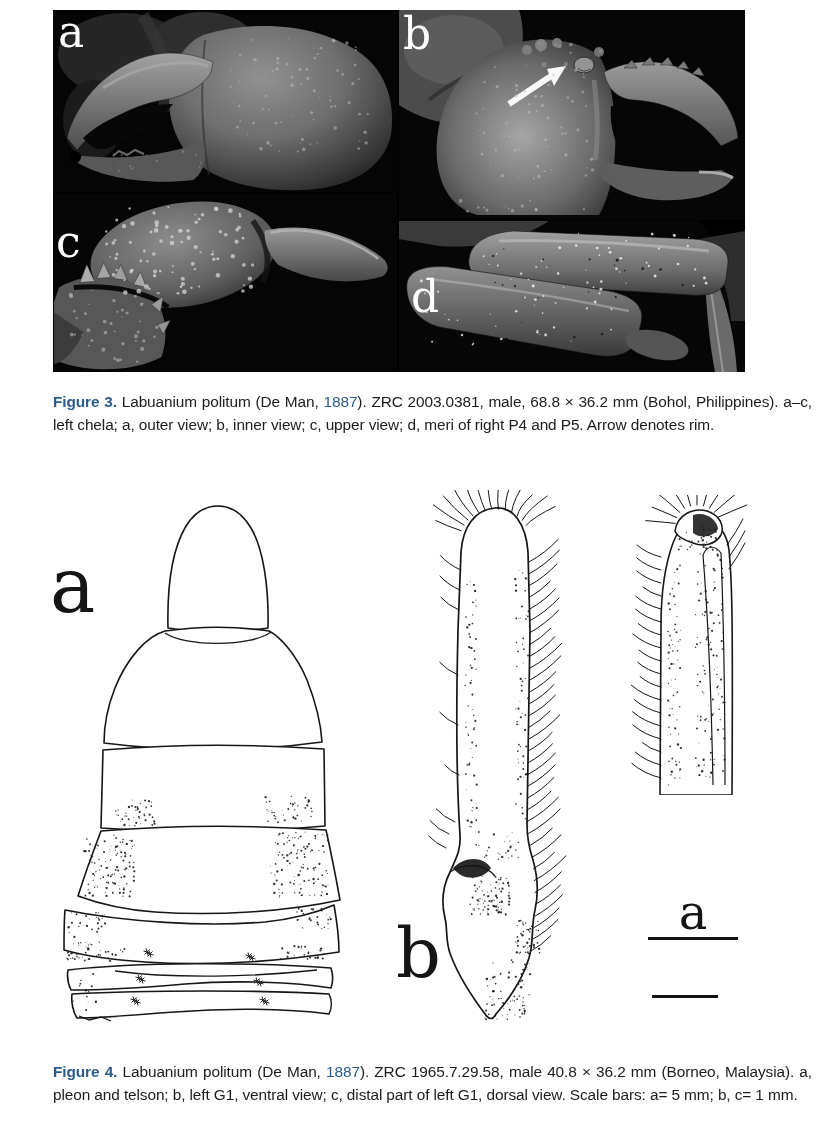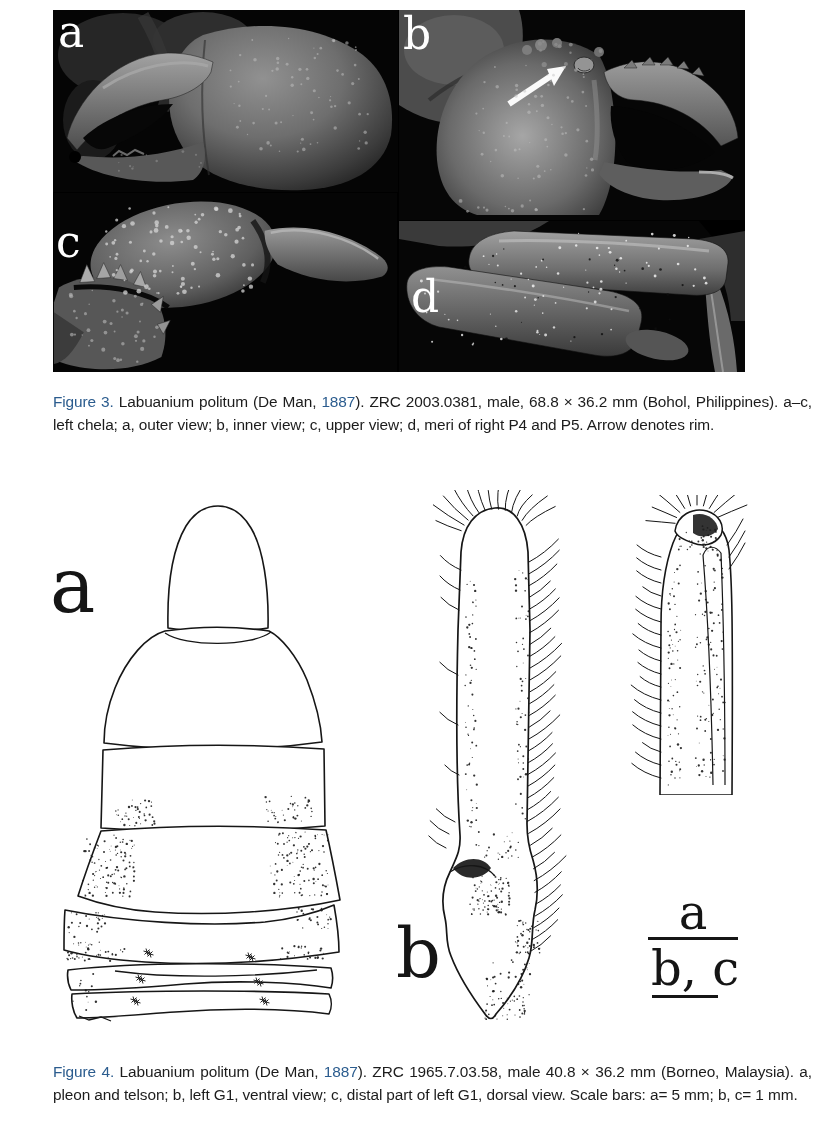--- a/index.html
+++ b/index.html
@@ -5,21 +5,21 @@
   html,body{margin:0;padding:0;background:#e8e8e8;}
   .page{position:relative;width:829px;height:1129px;background:#ffffff;overflow:hidden;
         font-family:"Liberation Sans",sans-serif;}
   .montage{position:absolute;left:53px;top:10px;width:692px;height:362px;background:#000;}
   .panel{position:absolute;}
   .photo-label{position:absolute;color:#fff;font-family:"DejaVu Serif",serif;
                font-size:44px;line-height:1;z-index:5;}
   .caption{position:absolute;left:53px;width:759px;
            font-size:15.4px;line-height:22.4px;color:#1c1c1c;
            text-align:justify;letter-spacing:-0.1px;}
-  .cap-label{font-weight:normal;}
+  .cap-label{font-weight:bold;}
   .blue{color:#2b5c8e;}
   .it{}
   .draw-label{position:absolute;font-family:"DejaVu Serif",serif;color:#151515;line-height:1;}
   .scalebar-line{position:absolute;background:#151515;height:3px;}
   .scale-label{position:absolute;font-family:"DejaVu Serif",serif;color:#151515;line-height:1;}
   svg{display:block;}
 </style>
 </head>
 <body>
 
@@ -1704,18 +1704,17 @@
       <path d="M94.3,13.4 q5.6,-9.3 12.5,-19.4" fill="none" stroke="#151515" stroke-width="1" stroke-linecap="round"></path>
       <path d="M99.1,17.4 q11.0,-9.9 24.5,-20.8" fill="none" stroke="#151515" stroke-width="1" stroke-linecap="round"></path>
       <path d="M102.4,22.5 q13.3,-6.0 29.5,-12.5" fill="none" stroke="#151515" stroke-width="1" stroke-linecap="round"></path>
       <path d="M112,50 q10,-14 16,-26" fill="none" stroke="#151515" stroke-width="1" stroke-linecap="round"></path>
       <path d="M114,62 q10,-14 16,-26" fill="none" stroke="#151515" stroke-width="1" stroke-linecap="round"></path>
       <path d="M114,74 q10,-14 16,-26" fill="none" stroke="#151515" stroke-width="1" stroke-linecap="round"></path>
     </svg>
 
   <div class="scale-label" style="left:648px;top:888px;width:90px;text-align:center;font-size:48px;">a</div>
   <div class="scalebar-line" style="left:648px;top:937px;width:90px;"></div>
-  <div class="scale-label" style="left:651px;top:944px;font-size:48px;">b, c</div>
   <div class="scalebar-line" style="left:652px;top:995px;width:66px;"></div>
 
-  <p class="caption" style="top:1046px;"><span class="cap-label blue">Figure 4.</span> <span class="it">Labuanium politum</span> <span class="it">(De Man,</span> <span class="blue">1887</span><span>). ZRC 1965.7.03.58, male 40.8 × 36.2 mm (Borneo, Malaysia). a, pleon and telson; b, left G1, ventral view; c, distal part of left G1, dorsal view. Scale bars: a= 5 mm; b, c= 1 mm.</span></p>
+  <p class="caption" style="top:1046px;"><span class="cap-label blue">Figure 4.</span> <span class="it">Labuanium politum</span> <span class="it">(De Man,</span> <span class="blue">1887</span><span>). ZRC 1965.7.29.58, male 40.8 × 36.2 mm (Borneo, Malaysia). a, pleon and telson; b, left G1, ventral view; c, distal part of left G1, dorsal view. Scale bars: a= 5 mm; b, c= 1 mm.</span></p>
 
 </div>
 
 </body></html>

